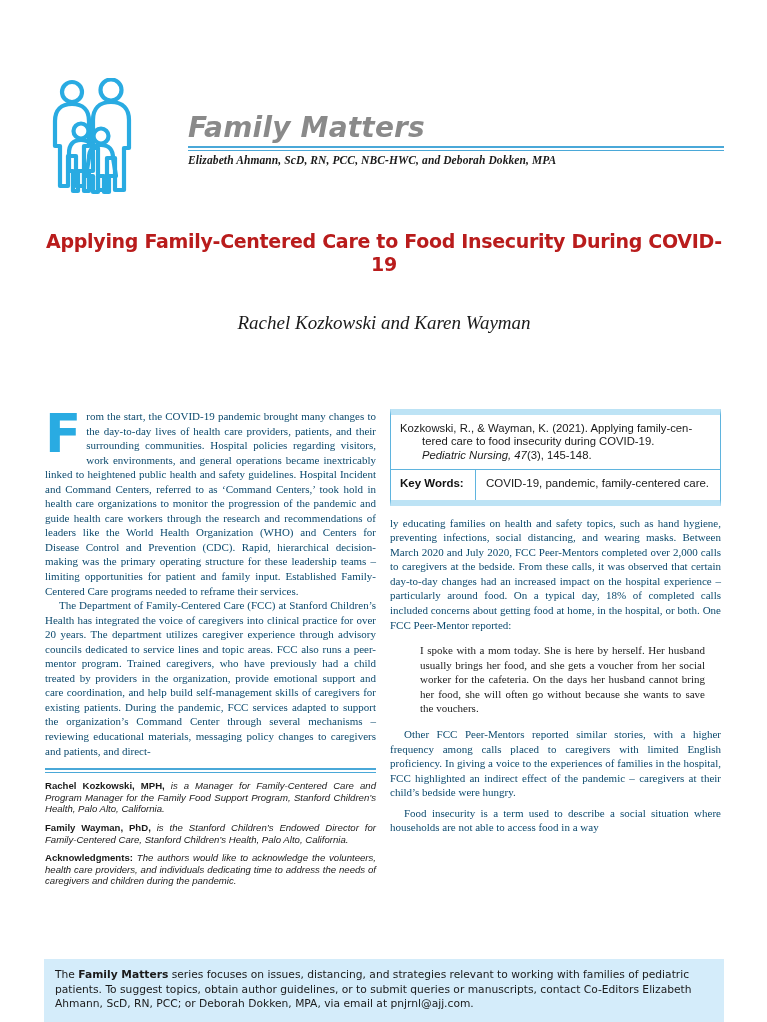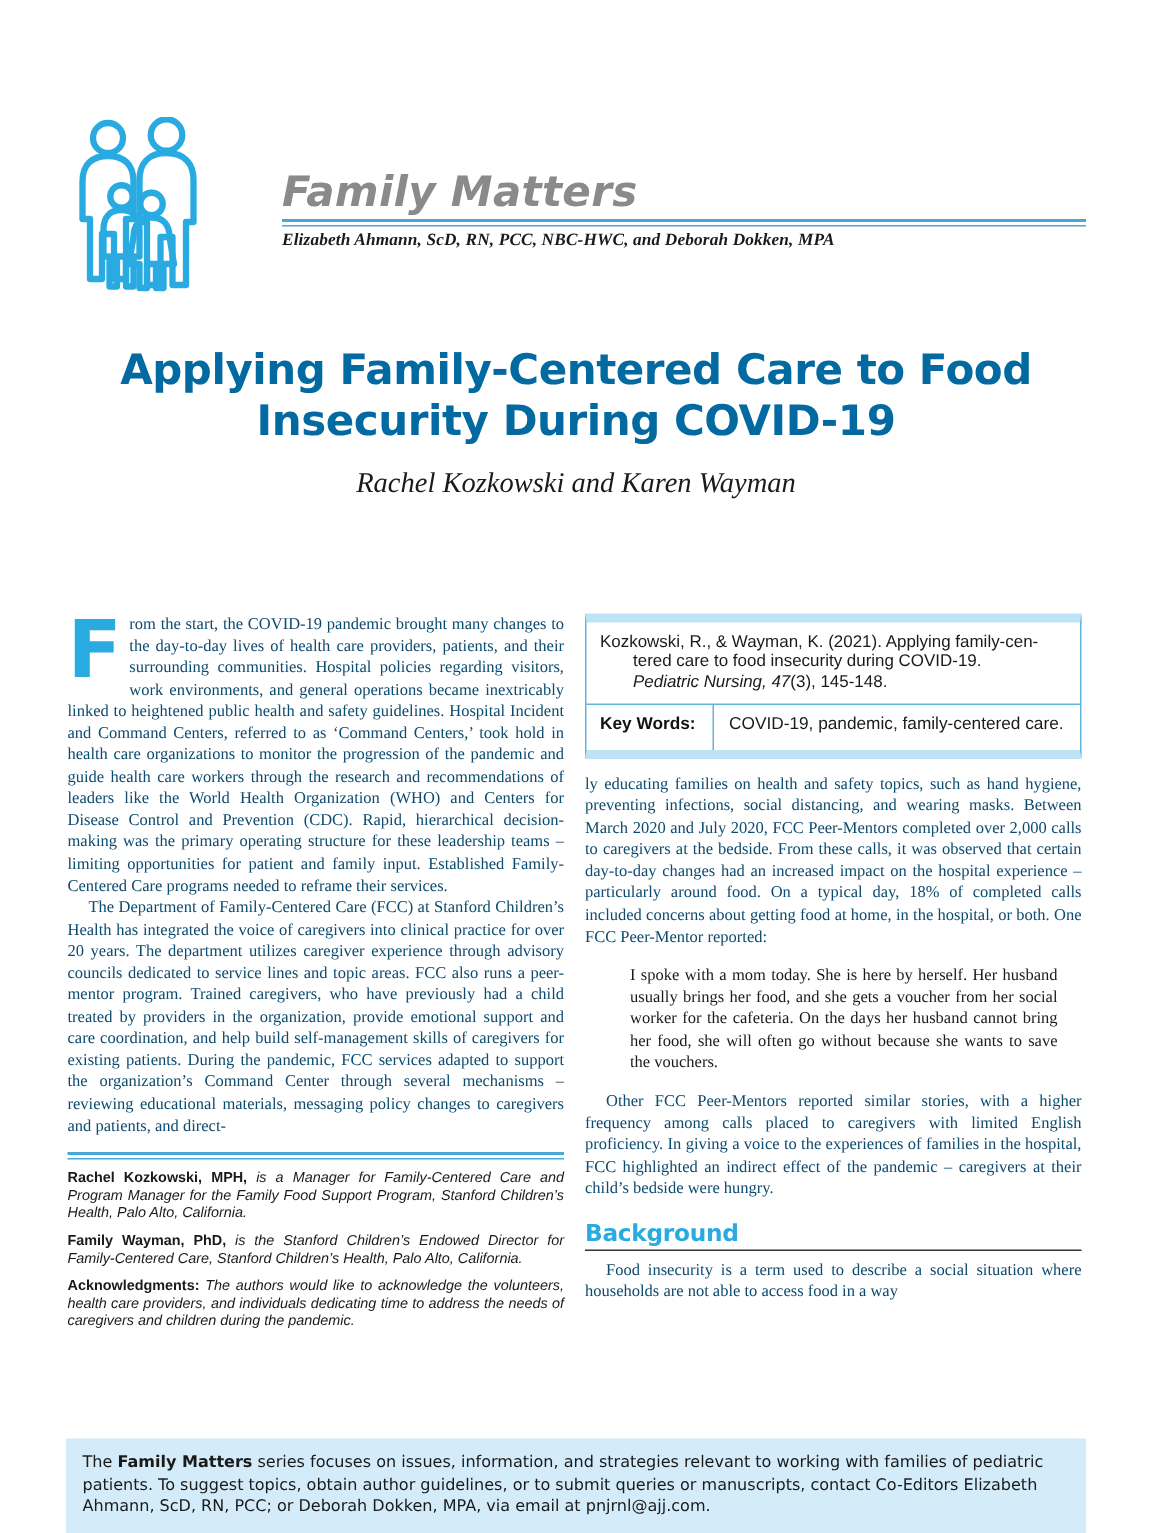--- a/index.html
+++ b/index.html
@@ -76,23 +76,23 @@
 
   
   .article-title {
     position: absolute;
     left: 44px;
     top: 198px;
     width: 680px;
     text-align: center;
     font-family: "DejaVu Sans", sans-serif;
     font-weight: bold;
-    font-size: 28px;
+    font-size: 19px;
     line-height: 1.20;
-    color: #0369a1;
+    color: #b91c1c;
     letter-spacing: -0.3px;
   }
   .article-authors {
     position: absolute;
     left: 44px;
     top: 280px;
     width: 680px;
     text-align: center;
     font-family: "Liberation Serif", serif;
     font-style: italic;
@@ -337,26 +337,25 @@
         <div class="kw-value">COVID-19, pandemic, family-centered care.</div>
       </div>
     </div>
 
     <div style="height:10px"></div>
 
     <p class="body-text">ly educating families on health and safety topics, such as hand hygiene, preventing infections, social distancing, and wearing masks. Between March 2020 and July 2020, FCC Peer-Mentors completed over 2,000 calls to caregivers at the bedside. From these calls, it was observed that certain day-to-day changes had an increased impact on the hospital experience – particularly around food. On a typical day, 18% of completed calls included concerns about getting food at home, in the hospital, or both. One FCC Peer-Mentor reported:</p>
     <p class="blockquote">I spoke with a mom today. She is here by herself. Her husband usually brings her food, and she gets a voucher from her social worker for the cafeteria. On the days her husband cannot bring her food, she will often go without because she wants to save the vouchers.</p>
     <p class="body-text" style="text-indent:14px">Other FCC Peer-Mentors reported similar stories, with a higher frequency among calls placed to caregivers with limited English proficiency. In giving a voice to the experiences of families in the hospital, FCC highlighted an indirect effect of the pandemic – caregivers at their child’s bedside were hungry.</p>
 
-    <div class="section-head">Background</div>
     <p class="body-text after-head" style="text-indent:14px">Food insecurity is a term used to describe a social situation where households are not able to access food in a way</p>
   </div>
 
   <div class="notice-box">
-    <span>The </span><b>Family Matters</b><span> series focuses on issues, information, and strategies relevant to working with families of pediatric patients. To suggest topics, obtain author guidelines, or to submit queries or manuscripts, contact Co-Editors Elizabeth Ahmann, ScD, RN, PCC; or Deborah Dokken, MPA, via email at pnjrnl@ajj.com.</span>
+    <span>The </span><b>Family Matters</b><span> series focuses on issues, distancing, and strategies relevant to working with families of pediatric patients. To suggest topics, obtain author guidelines, or to submit queries or manuscripts, contact Co-Editors Elizabeth Ahmann, ScD, RN, PCC; or Deborah Dokken, MPA, via email at pnjrnl@ajj.com.</span>
   </div>
 
   <div class="footer-rule"></div>
   <div class="footer">
     <div>
       <span class="footer-journal">PEDIATRIC NURSING</span><span>/May-June 2021/Vol. 47/No. 3</span>
     </div>
     <div class="footer-page">210</div>
   </div>
 

